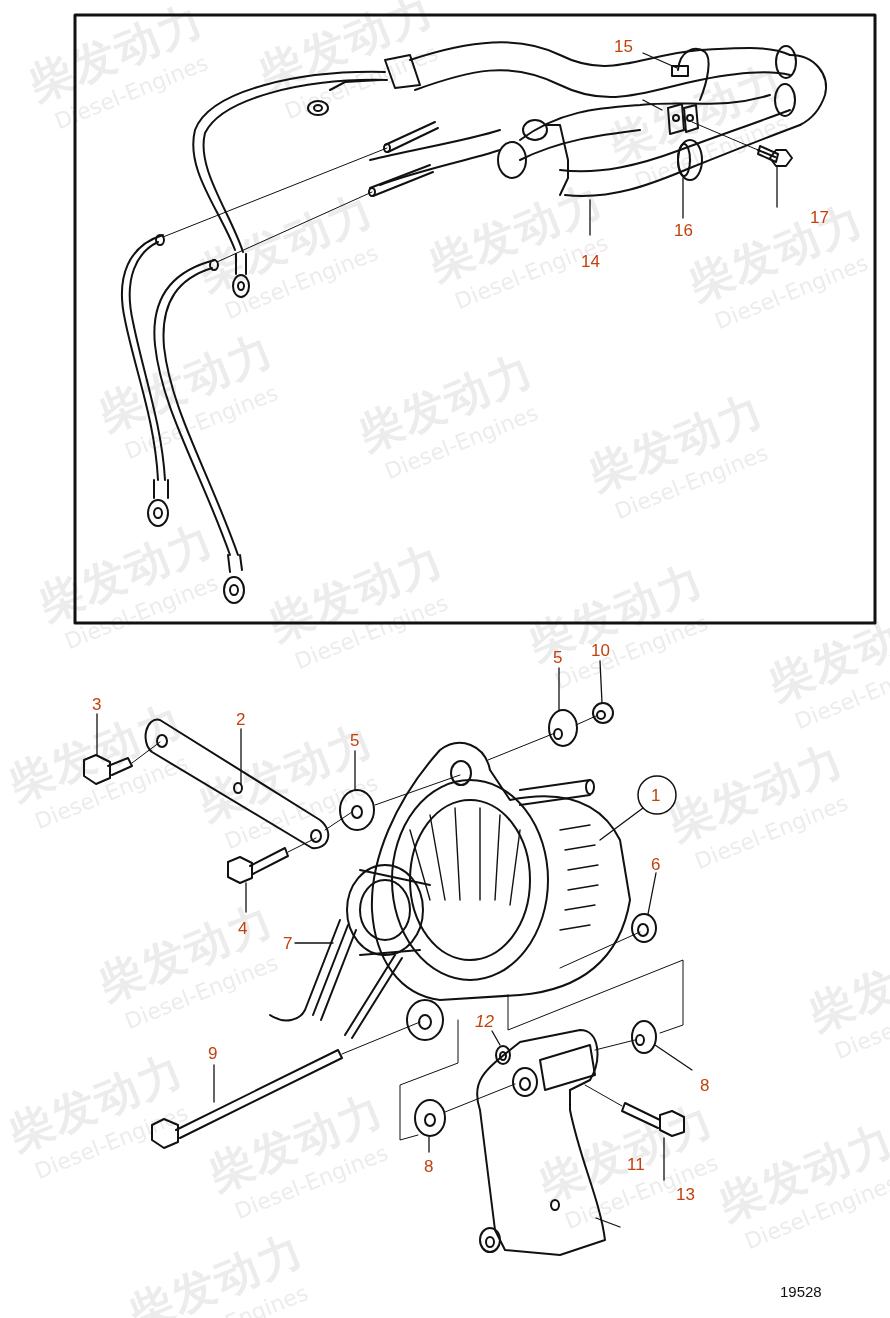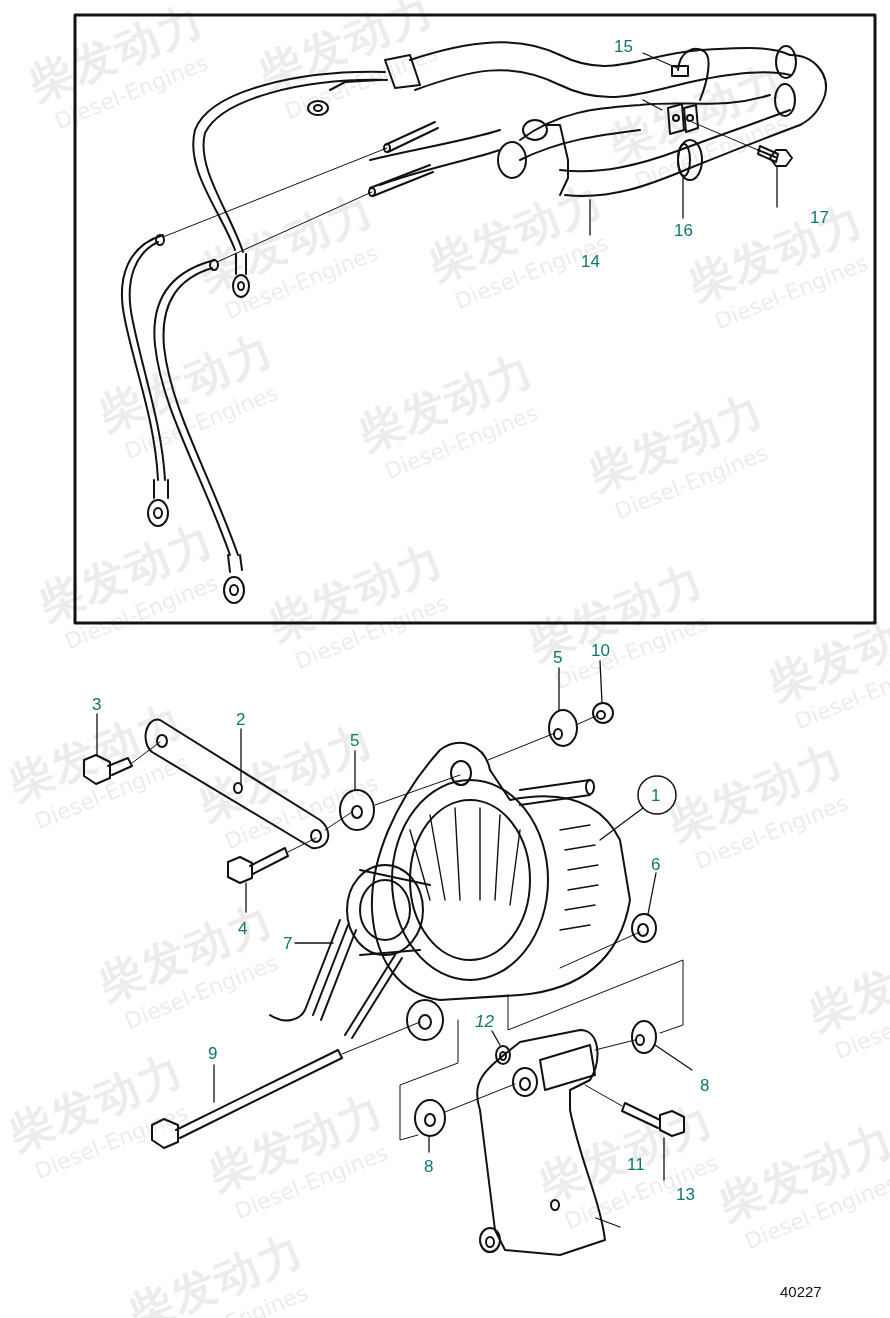--- a/index.html
+++ b/index.html
@@ -4,21 +4,21 @@
 <style>
   html, body { margin: 0; padding: 0; background: #ffffff; }
   body { width: 890px; height: 1318px; position: relative; overflow: hidden;
          font-family: "Liberation Sans", sans-serif; }
   .wm { position: absolute; color: #ececec; font-family: "DejaVu Sans", sans-serif;
         transform: rotate(-22deg); transform-origin: left top; white-space: nowrap;
         pointer-events: none; }
   .wm .cn { font-size: 44px; font-weight: bold; letter-spacing: 2px; display: block; }
   .wm .en { font-size: 22px; display: block; margin-left: 10px; }
   svg.diagram { position: absolute; left: 0; top: 0; }
-  .callout { position: absolute; font-size: 17px; color: #0f766e; line-height: 1; }
+  .callout { position: absolute; font-size: 17px; color: #c2410c; line-height: 1; }
   .figno { position: absolute; font-size: 15px; color: #111; }
 </style>
 </head>
 <body>
 
 <div>
   <div class="wm" style="left:20px;top:60px;">
       <span class="cn">柴发动力</span>
       <span class="en">Diesel-Engines</span>
     </div>
@@ -315,13 +315,13 @@
   <span class="callout" style="left:591px;top:642px;">10</span>
   <span class="callout" style="left:627px;top:1156px;">11</span>
   <span class="callout" style="left:475px;top:1013px;font-style:italic;">12</span>
   <span class="callout" style="left:656px;top:1186px;margin-left:20px;">13</span>
   <span class="callout" style="left:581px;top:253px;">14</span>
   <span class="callout" style="left:614px;top:38px;">15</span>
   <span class="callout" style="left:674px;top:222px;">16</span>
   <span class="callout" style="left:767px;top:209px;margin-left:43px;">17</span>
 </div>
 
-<span class="figno" style="left:780px;top:1283px;">40227</span>
+<span class="figno" style="left:780px;top:1283px;">19528</span>
 
 </body></html>

